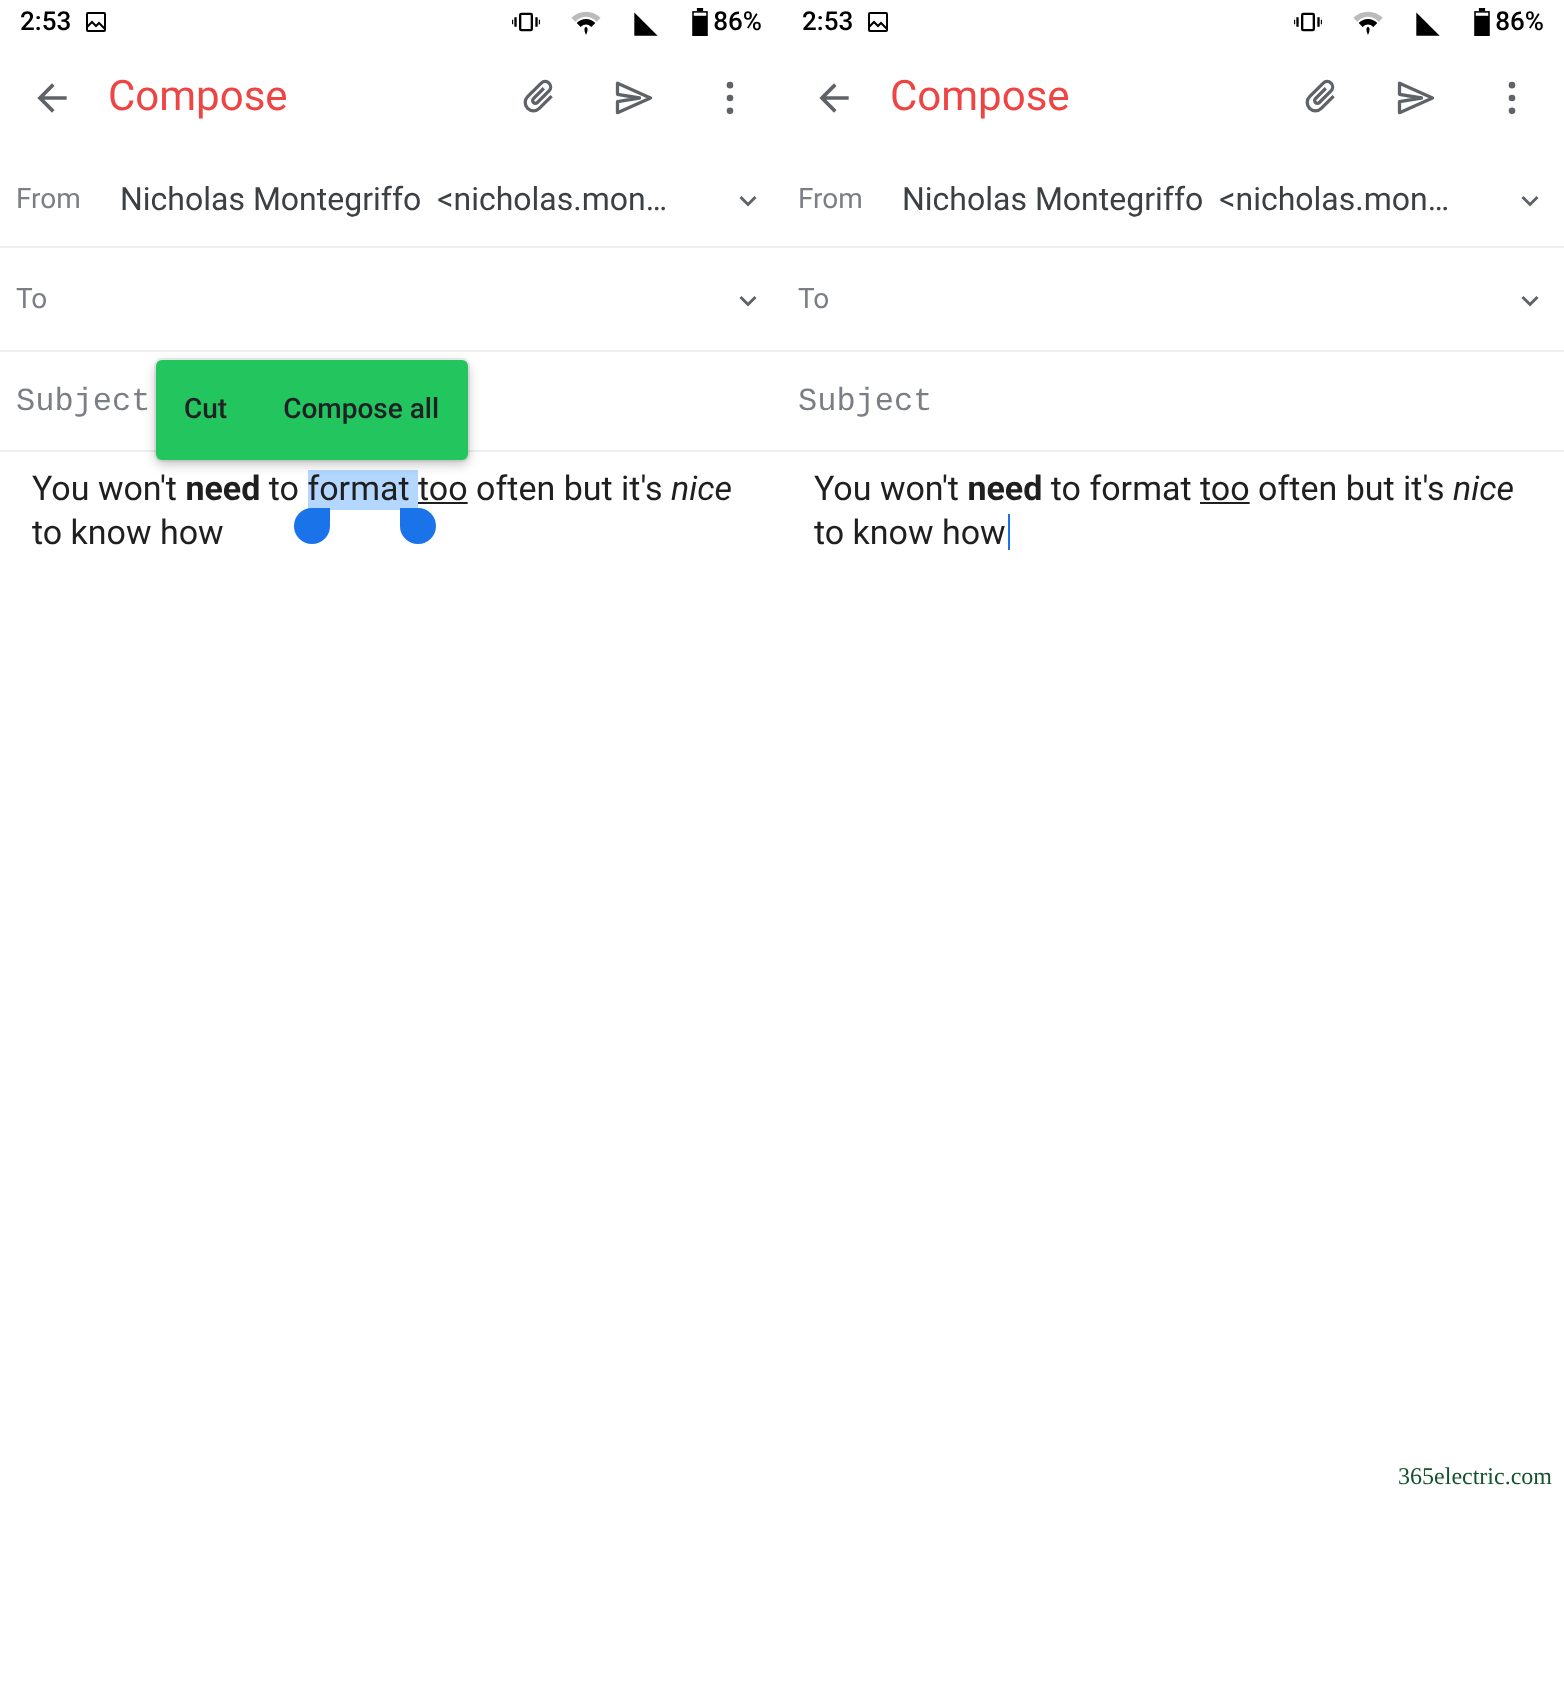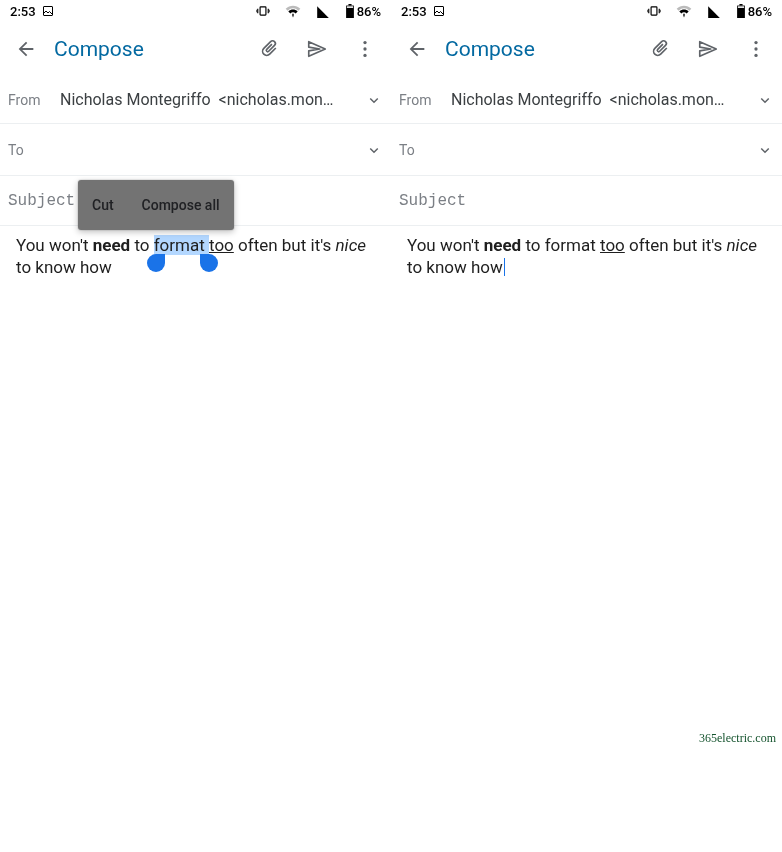--- a/index.html
+++ b/index.html
@@ -8,21 +8,21 @@
   .phone { flex:0 0 391px; height:852px; background:#fff; display:flex; flex-direction:column; border-right:0; position:relative; }
   
   .status { display:flex; align-items:center; justify-content:space-between; height:22px; padding:0 10px; font-size:13px; font-weight:500; color:#000; }
   .status .right { display:flex; align-items:center; gap:15px; }
   .status .right svg { display:block; }
   .status .battery { display:flex; align-items:center; gap:2px; font-size:13px; }
   
   .appbar { height:54px; display:flex; align-items:center; padding:0 6px; gap:8px; }
   .iconbtn { width:40px; height:40px; border-radius:20px; display:flex; align-items:center; justify-content:center; }
   .iconbtn svg { width:22px; height:22px; }
-  .title { font-size:21px; color:#0369a1; flex:1; font-weight:400; }
+  .title { font-size:21px; color:#ef4444; flex:1; font-weight:400; }
   
   .row { display:flex; align-items:center; padding:0 8px; border-bottom:1px solid #eceff1; }
   .row.from { height:48px; }
   .row.to { height:52px; }
   .row.subject { height:50px; border-bottom:1px solid #eceff1; }
   .row .label { color:#7b7f85; font-size:14px; width:52px; flex:0 0 52px; }
   .row .value { flex:1; font-size:16px; color:#3c4043; overflow:hidden; white-space:nowrap; text-overflow:ellipsis; }
   .row .placeholder { color:#7b7f85; font-size:16px;font-family:Liberation Mono, monospace; }
   .row .dd { width:24px; display:flex; justify-content:flex-end; color:#5f6368; }
   .row .name { margin-right:4px; }
@@ -31,21 +31,21 @@
   .body .nobold { font-weight:400; }
   .body .bold { font-weight:700; }
   .body .ul { text-decoration:underline; text-decoration-thickness:1px; }
   .body .ital { font-style:italic; }
   .body .sel { background:#b3d7ff; }
   .caret { display:inline-block; width:1px; height:18px; background:#1a73e8; vertical-align:-3px; margin-left:1px; }
   .handle { position:absolute; width:18px; height:18px; background:#1a73e8; }
   .handle.l { border-radius:50% 0 50% 50%; }
   .handle.r { border-radius:0 50% 50% 50%; }
   
-  .ctxmenu { position:absolute; background:#737373; border-radius:3px; box-shadow:0 2px 6px rgba(0,0,0,0.25),0 0 0 1px rgba(0,0,0,0.06); display:flex; padding:0; }
+  .ctxmenu { position:absolute; background:#22c55e; border-radius:3px; box-shadow:0 2px 6px rgba(0,0,0,0.25),0 0 0 1px rgba(0,0,0,0.06); display:flex; padding:0; }
   .ctxmenu .mitem { padding:14px 14px; font-size:14px; font-weight:500; color:#202124; white-space:nowrap; }
   
   .fmtbar { height:52px; border-top:1px solid #e0e0e0; display:flex; align-items:center; padding:0 4px; gap:0; }
   .fmtbtn { width:44px; height:52px; display:flex; align-items:center; justify-content:center; }
   .fmtbar .spacer { flex:1; }
   
   .navbar { height:32px; display:flex; align-items:center; justify-content:space-around; padding:0 30px; }
   .navpill { width:40px; height:9px; background:#9aa0a6; border-radius:5px; }
   
   .watermark { position:absolute; right:6px; bottom:4px; font-size:12px; color:#14532d; font-family: Liberation Serif, serif; }

